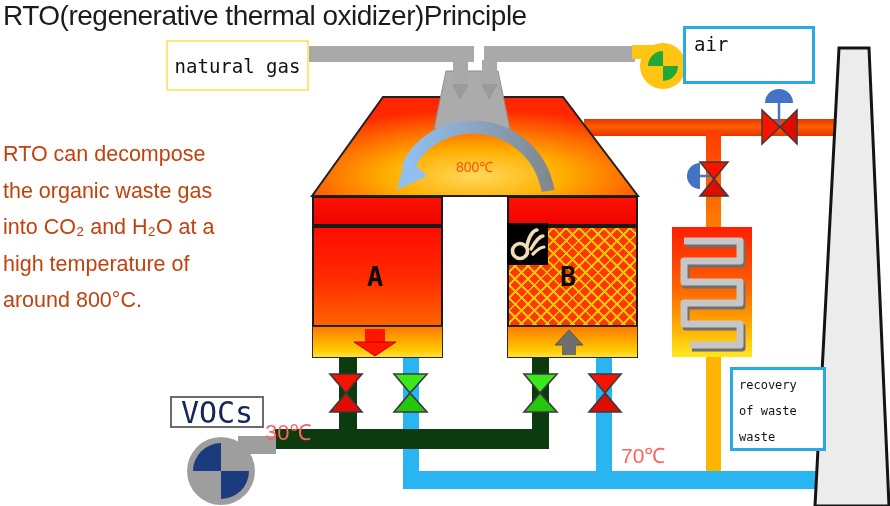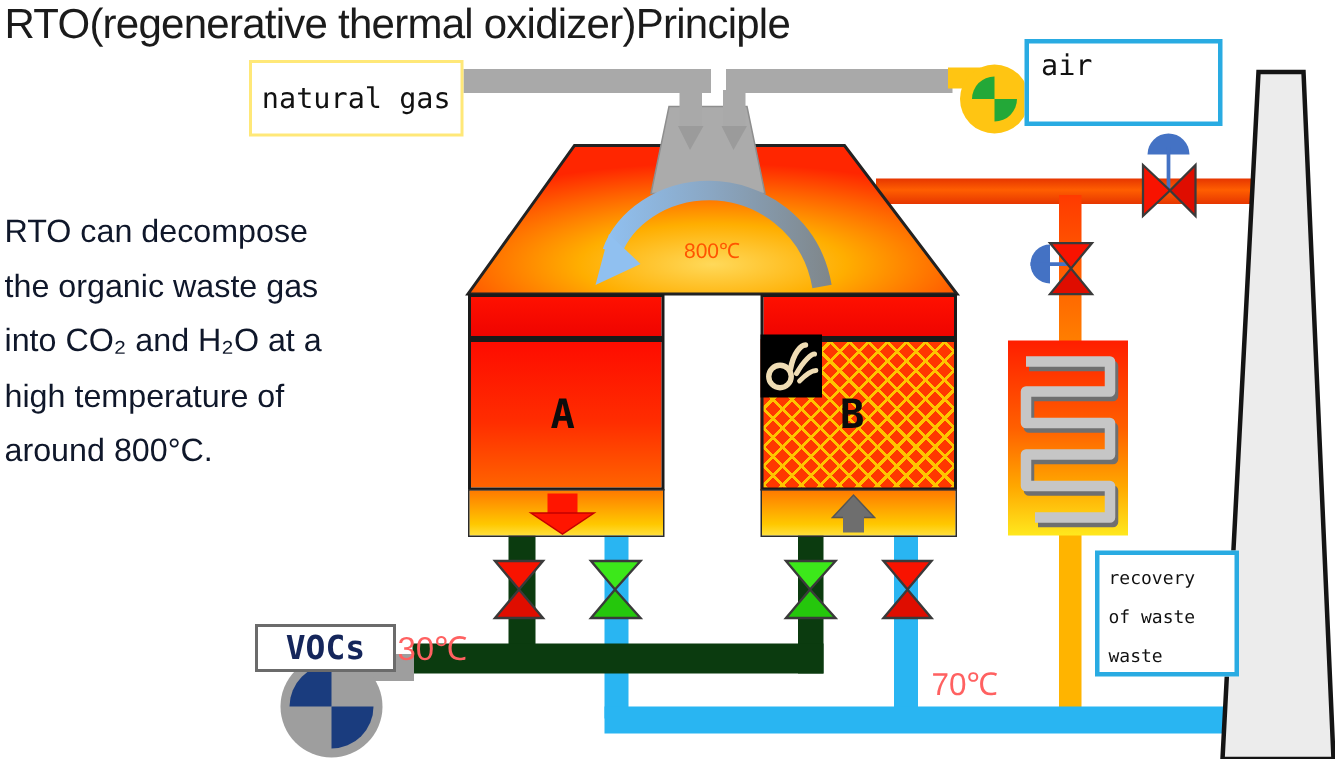--- a/index.html
+++ b/index.html
@@ -6,31 +6,31 @@
   .stage{position:relative;width:890px;height:506px;background:#fff;overflow:hidden;
          font-family:"Liberation Sans",sans-serif;}
   .abs{position:absolute;}
   svg.layer{position:absolute;left:0;top:0;width:890px;height:506px;}
   #layer-back{z-index:1;}
   .mid{z-index:2;}
   #layer-front{z-index:3;}
   .top{z-index:4;}
 
   .page-title{left:3px;top:0px;font-size:28px;color:#1b1b1b;letter-spacing:-0.5px;white-space:nowrap;text-align:right;}
-  .desc{left:3px;top:136px;width:268px;font-size:21.5px;line-height:36.5px;color:#0f172a;}
+  .desc{left:3px;top:136px;width:268px;font-size:21.5px;line-height:36.5px;color:#c2410c;}
 
   .labelbox{background:#fff;box-sizing:border-box;font-family:"DejaVu Sans Mono","Liberation Mono",monospace;color:#111;}
   .ng-box{left:156px;top:40px;width:143px;height:51px;border:2px solid #ffe878;
           font-size:19px;display:flex;align-items:center;justify-content:center;margin-left:10px;}
   .ca-box{left:683px;top:26px;width:132px;height:58px;border:3px solid #29abe2;
           font-size:19px;line-height:26px;padding:2px 0 0 8px;}
   .rc-box{left:730px;top:367px;width:96px;height:84px;border:3px solid #29abe2;
           font-size:12px;line-height:26px;padding:2px 0 0 6px;}
   .vocs-box{left:170px;top:396px;width:94px;height:32px;border:2px solid #6b6b6b;
-          font-size:22px;font-weight:bold;color:#15265b;display:flex;align-items:center;justify-content:center;margin-top:20px;}
+          font-size:30px;font-weight:normal;color:#15265b;display:flex;align-items:center;justify-content:center;}
 
   .temp{color:#ff6161;font-family:"Liberation Sans",sans-serif;white-space:nowrap;}
   .t30{left:265px;top:400px;font-size:22px;margin-top:16px;}
   .t80{left:621px;top:441px;font-size:21px;}
   .t800{left:456px;top:157px;font-size:14px;color:#ff5400;z-index:2;}
 
   
   .bandA{left:312px;top:196px;width:131px;height:30px;background:linear-gradient(#ff1000,#ef0400);border:2px solid #1a1a1a;box-sizing:border-box;}
   .bandB{left:507px;top:196px;width:131px;height:30px;background:linear-gradient(#ff1000,#ef0400);border:2px solid #1a1a1a;box-sizing:border-box;}
   .mainA{left:312px;top:226px;width:131px;height:101px;border:2px solid #1a1a1a;box-sizing:border-box;

